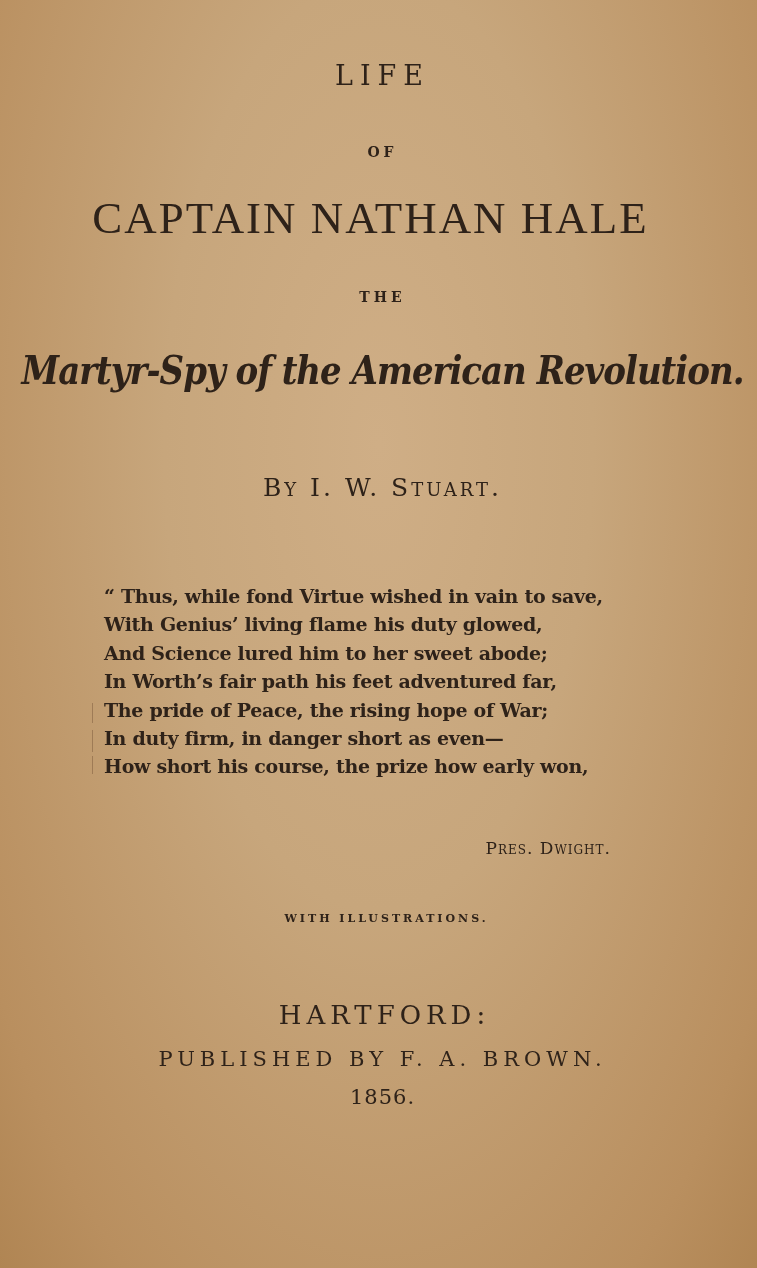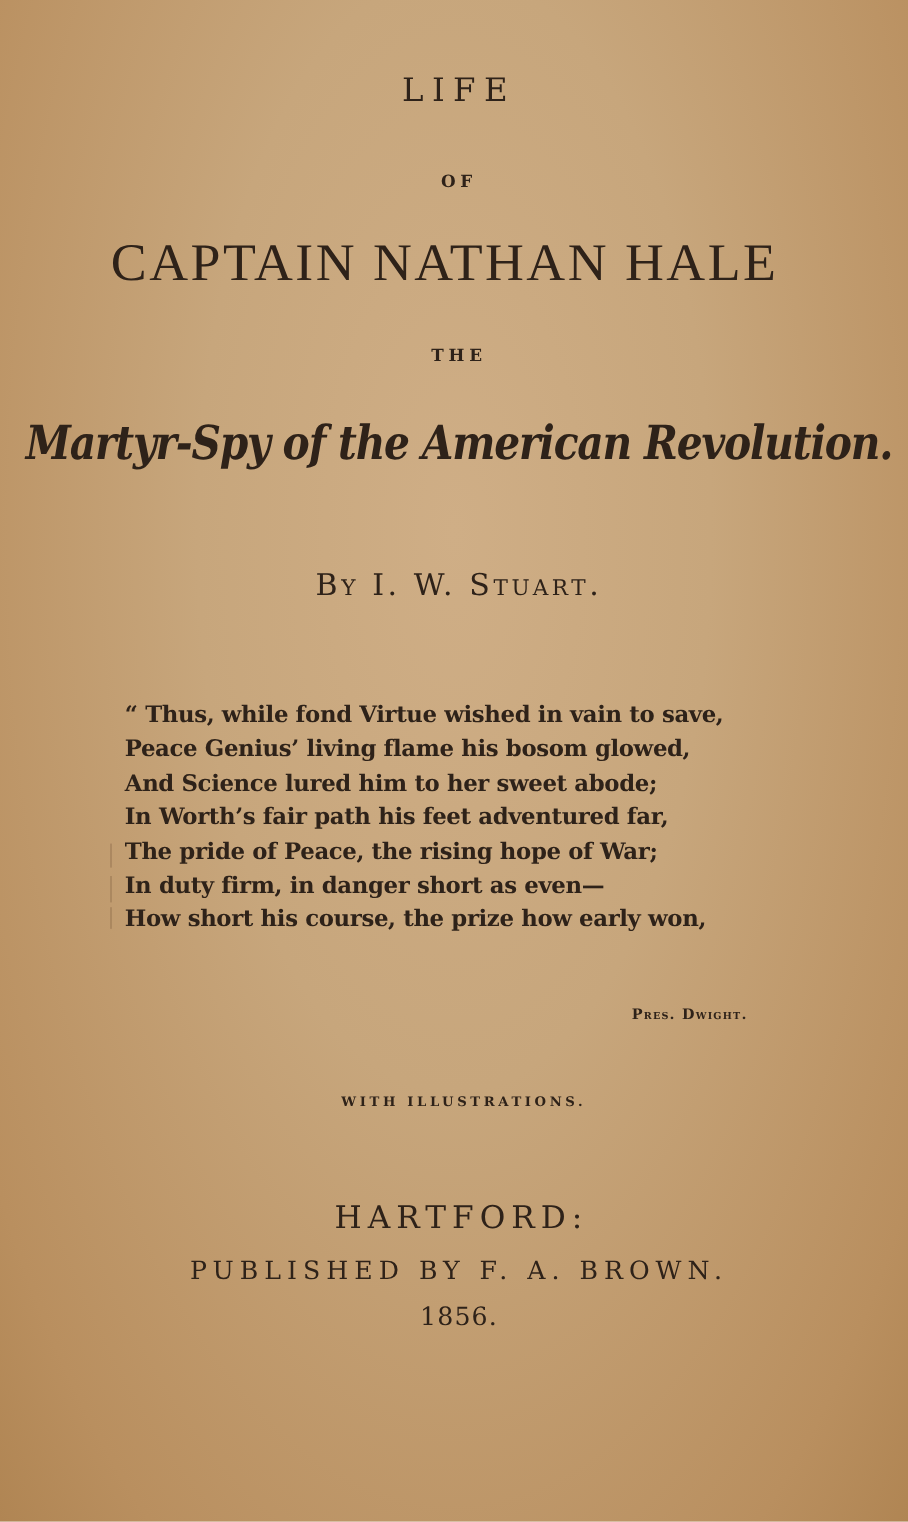--- a/index.html
+++ b/index.html
@@ -13,41 +13,41 @@
     .page { position: absolute; inset: 0; }
     .line { position: absolute; left: 0; width: 757px; text-align: center; white-space: nowrap; }
     .t-life { top: 60px; font-size: 27px; letter-spacing: 7px; left: 4px; }
     .t-of { top: 144px; font-size: 14px; letter-spacing: 4px; font-weight: bold; left: 4px; }
     .t-main { top: 193px; font-size: 44px; letter-spacing: 2px; left: -8px; font-family: "Liberation Serif", serif; transform: scaleX(1.02); }
     .t-the { top: 289px; font-size: 14px; letter-spacing: 4px; font-weight: bold; left: 4px; }
     .t-sub { top: 350px; font-size: 34px; font-family: "DejaVu Serif", serif; font-style: italic; font-weight: bold; letter-spacing: -1px; left: 4px; transform: scaleY(1.15); }
     .t-by { top: 473px; font-size: 25px; letter-spacing: 3px; left: 4px; font-variant: small-caps; }
     .poem { position: absolute; left: 104px; top: 554px; width: 560px; font-family: "DejaVu Serif", serif; font-weight: bold; font-size: 19px; line-height: 28.4px; letter-spacing: -0.3px; margin-top: 28px; }
     .poem-line { white-space: nowrap; }
-    .attribution { position: absolute; right: 134px; top: 838px; font-size: 12px; letter-spacing: 1px; font-variant: small-caps; font-weight: bold; }
+    .attribution { position: absolute; right: 146px; top: 838px; font-size: 17px; letter-spacing: 1px; font-variant: small-caps; font-weight: normal; }
     .t-illus { top: 912px; font-size: 11px; letter-spacing: 3px; font-weight: bold; left: 8px; }
     .t-place { top: 1000px; font-size: 26px; letter-spacing: 5px; left: 6px; }
     .t-pub { top: 1047px; font-size: 21px; letter-spacing: 5px; left: 4px; }
     .t-year { top: 1085px; font-size: 21px; letter-spacing: 1px; left: 4px; }
     .margin-mark { position: absolute; width: 1px; background: #7b5a3c; opacity: .5; }
   </style>
 </head>
 <body>
 
 <div class="page">
   <div class="line t-life">LIFE</div>
   <div class="line t-of">OF</div>
   <div class="line t-main">CAPTAIN NATHAN HALE</div>
   <div class="line t-the">THE</div>
   <div class="line t-sub">Martyr-Spy of the American Revolution.</div>
   <div class="line t-by">By I. W. Stuart.</div>
 
   <div class="poem">
     <div class="poem-line">“ Thus, while fond Virtue wished in vain to save,</div>
-    <div class="poem-line">Peace Genius’ living flame his bosom glowed,</div>
+    <div class="poem-line">With Genius’ living flame his duty glowed,</div>
     <div class="poem-line">And Science lured him to her sweet abode;</div>
     <div class="poem-line">In Worth’s fair path his feet adventured far,</div>
     <div class="poem-line">The pride of Peace, the rising hope of War;</div>
     <div class="poem-line">In duty firm, in danger short as even—</div>
     <div class="poem-line">How short his course, the prize how early won,</div>
   </div>
   <div class="attribution">Pres. Dwight.</div>
 
   <div class="margin-mark" style="left:92px; top:703px; height:20px;"></div>
   <div class="margin-mark" style="left:92px; top:730px; height:22px;"></div>

